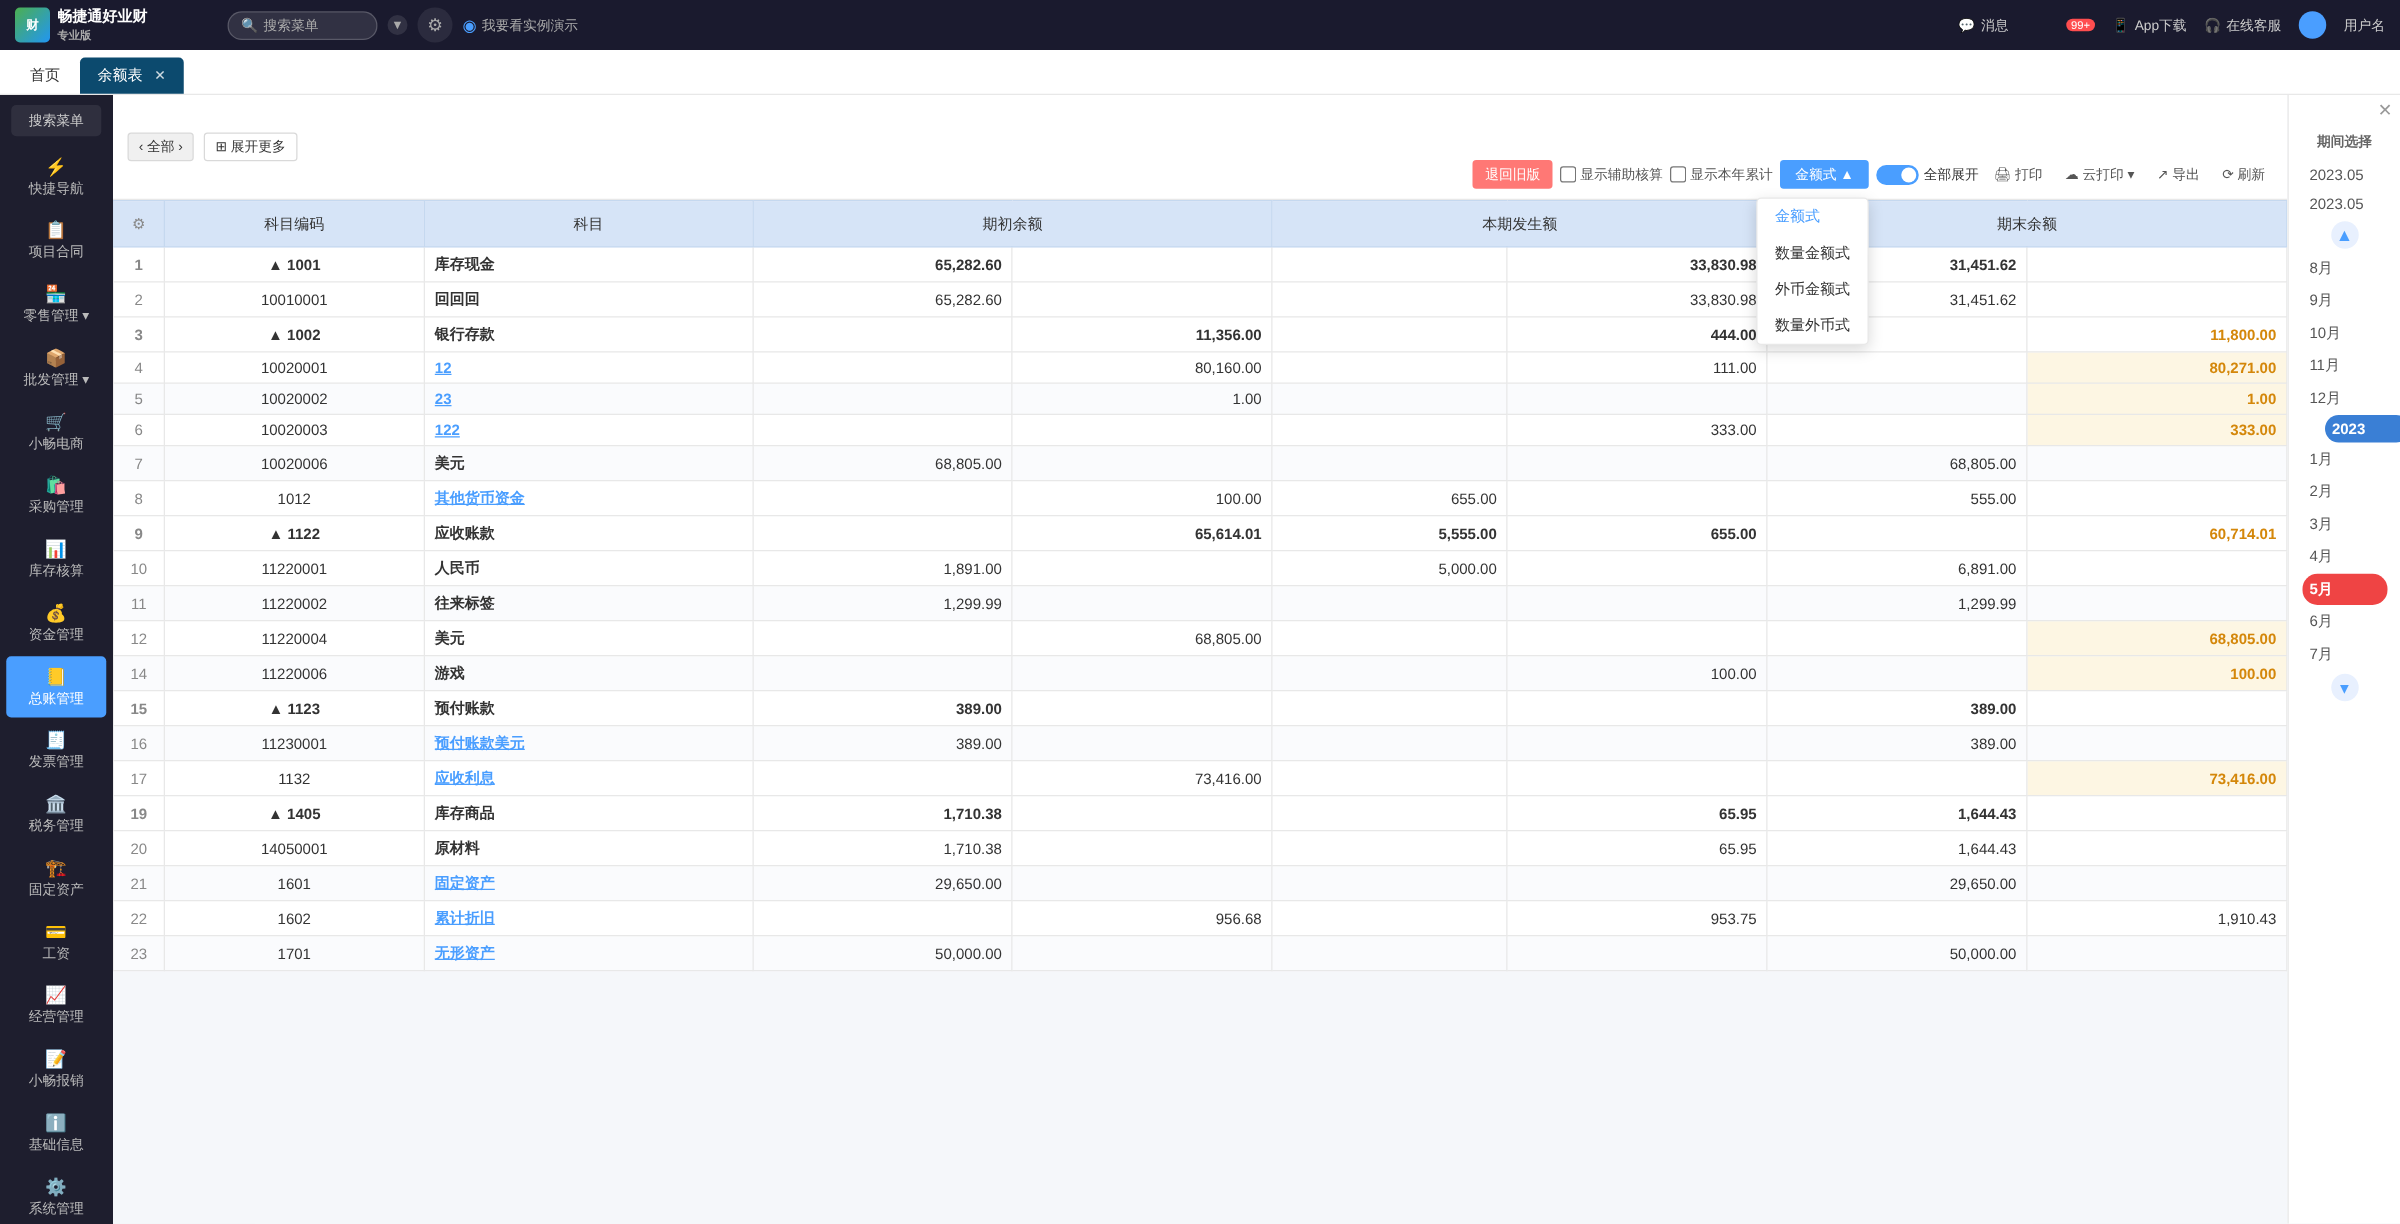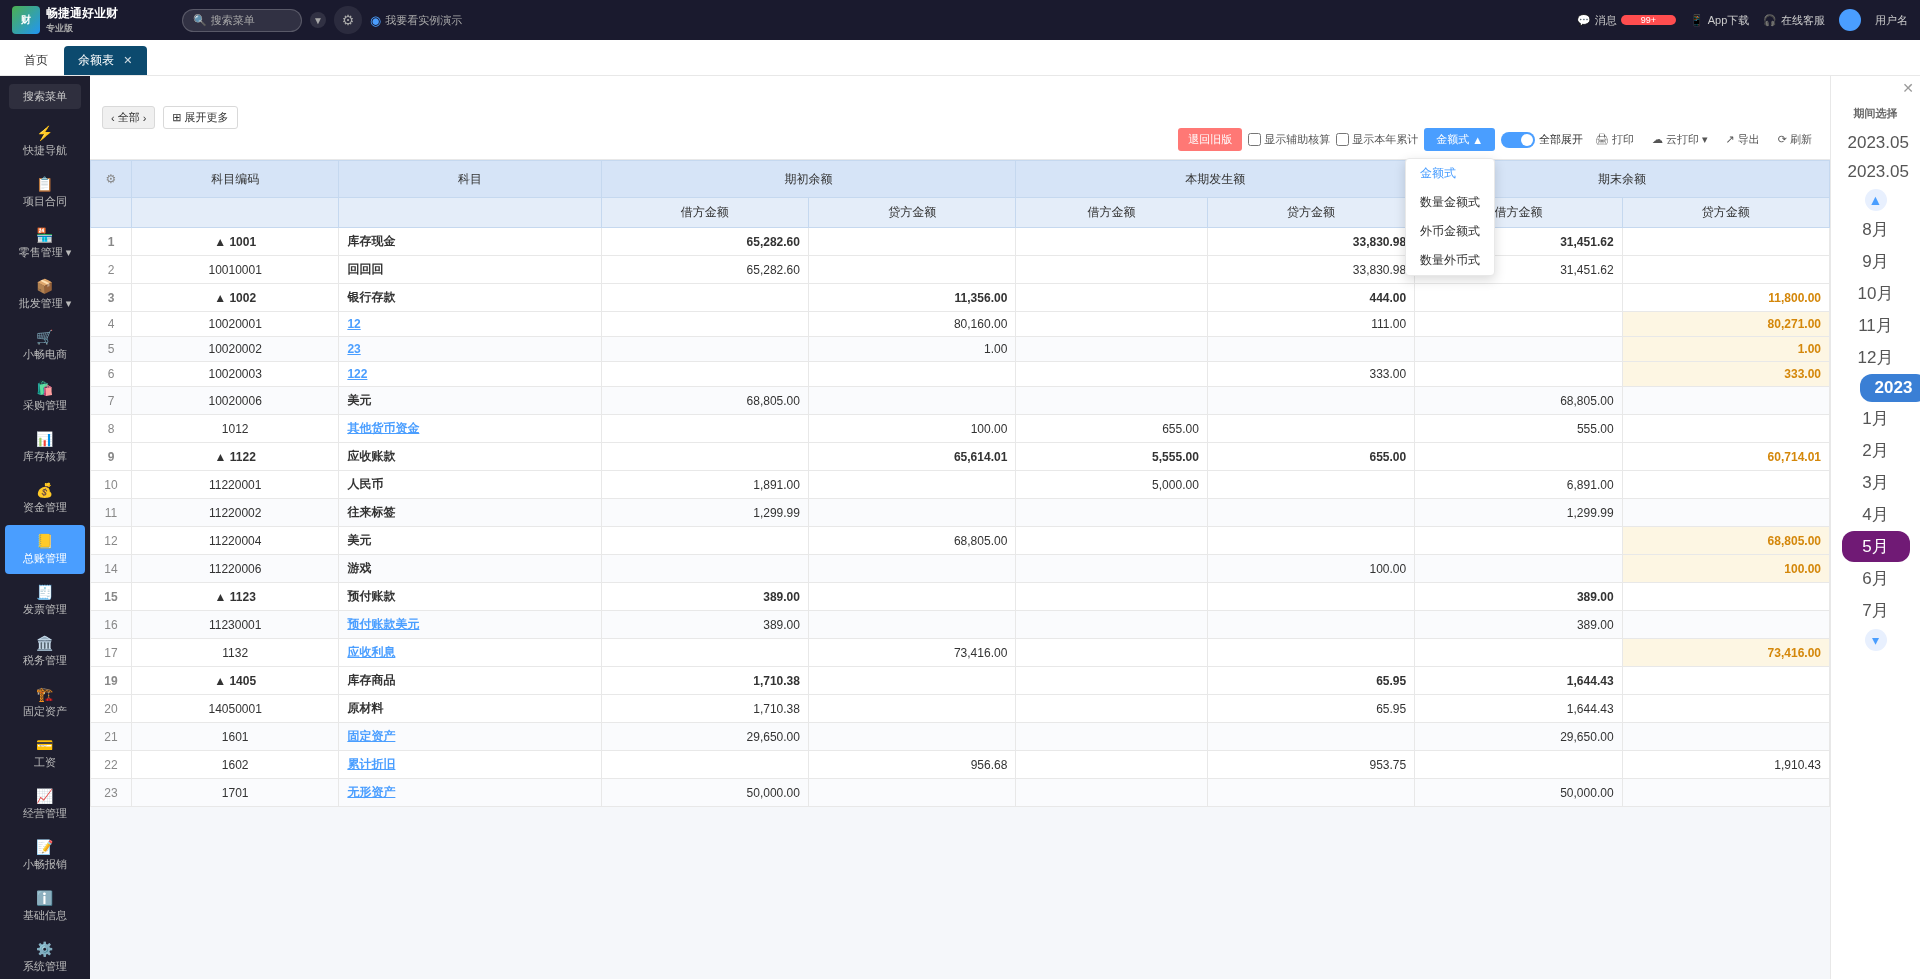--- a/index.html
+++ b/index.html
@@ -51,21 +51,21 @@
     }
     .demo-link {
       color: #aaa; font-size: 11px; display: flex; align-items: center; gap: 4px;
     }
     .top-bar-right {
       display: flex; align-items: center; gap: 14px; color: #ccc; font-size: 11px;
     }
     .top-bar-right-item { display: flex; align-items: center; gap: 4px; cursor: pointer; }
     .badge {
       background: #ff4d4f; color: #fff; border-radius: 8px;
-      padding: 0 20px; font-size: 9px; min-width: 16px; text-align: center;
+      padding: 0 4px; font-size: 9px; min-width: 16px; text-align: center; margin-left: 42px;
     }
     .avatar { width: 22px; height: 22px; border-radius: 50%; background: #4a9eff; }
 
     
     .tab-bar {
       height: 36px;
       background: #fff;
       border-bottom: 1px solid #e8e8e8;
       display: flex;
       align-items: flex-end;
@@ -316,27 +316,26 @@
       font-size: 11px;
       color: #666;
       writing-mode: horizontal-tb;
       text-align: center;
       margin-bottom: 6px;
       font-weight: bold;
     }
     .period-item {
       width: 68px;
       padding: 4px 6px;
-      text-align: center;
       border-radius: 3px;
       cursor: pointer;
       color: #555;
-      font-size: 17px;
-    }
-    .period-item.active { background: #701a75; color: #fff; border-radius: 12px; }
+      font-size: 12px;
+    }
+    .period-item.active { background: #ef4444; color: #fff; border-radius: 12px; font-weight: bold; }
     .period-item.year { color: #333; font-weight: bold; }
     .period-nav {
       width: 22px; height: 22px;
       border-radius: 50%;
       display: flex; align-items: center; justify-content: center;
       cursor: pointer; font-size: 14px; color: #4a9eff; background: #e8f0fe;
       margin: 2px 0;
     }
     .close-panel-btn {
       position: absolute;
@@ -561,31 +560,20 @@
           <tr>
             <th class="th-gear">
               <div class="settings-icon">⚙</div>
             </th>
             <th>科目编码</th>
             <th>科目</th>
             <th colspan="2">期初余额</th>
             <th colspan="2">本期发生额</th>
             <th colspan="2">期末余额</th>
           </tr>
-          <tr class="sub-header">
-            <th></th>
-            <th></th>
-            <th></th>
-            <th>借方金额</th>
-            <th>贷方金额</th>
-            <th>借方金额</th>
-            <th>贷方金额</th>
-            <th>借方金额</th>
-            <th>贷方金额</th>
-          </tr>
         </thead>
         <tbody id="table-body">
 
         <tr class="parent-row">
               <td class="row-index">1</td>
               <td class="account-code">▲ 1001</td>
               <td class="account-name bold">库存现金</td>
               <td>65,282.60</td>
               <td></td>
               <td></td>

